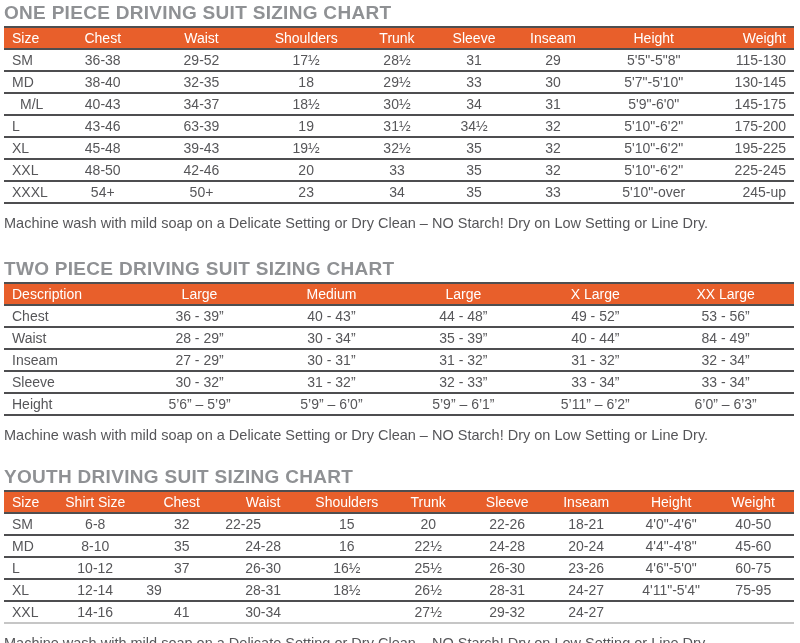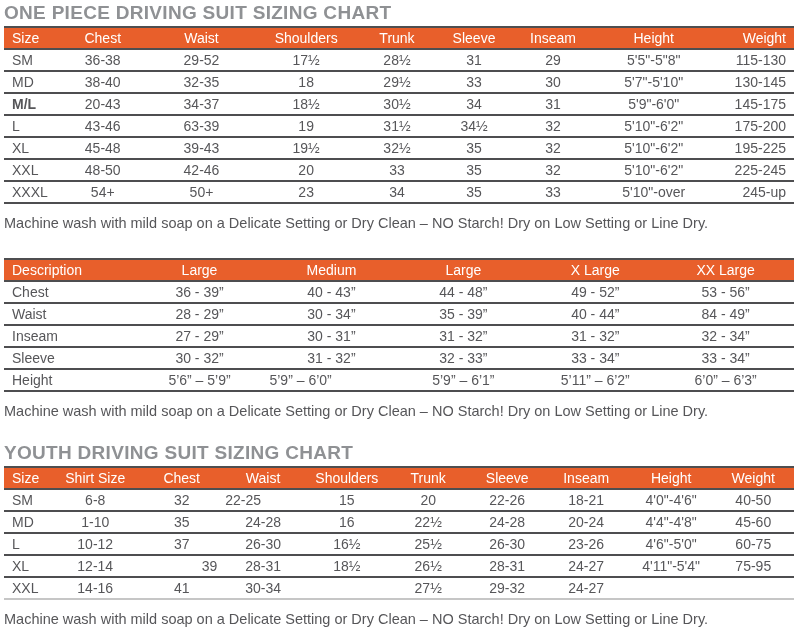--- a/index.html
+++ b/index.html
@@ -96,22 +96,22 @@
             <td style="text-align: center;">38-40</td>
             <td style="text-align: center;">32-35</td>
             <td style="text-align: center;">18</td>
             <td style="text-align: center;">29½</td>
             <td style="text-align: center;">33</td>
             <td style="text-align: center;">30</td>
             <td style="text-align: center;">5'7"-5'10"</td>
             <td style="text-align: right;">130-145</td>
           </tr>
           <tr>
-            <td style="text-align: left; font-weight: bold;">M/L</td>
-            <td style="text-align: center;">20-43</td>
+            <td style="text-align: center;">M/L</td>
+            <td style="text-align: center;">40-43</td>
             <td style="text-align: center;">34-37</td>
             <td style="text-align: center;">18½</td>
             <td style="text-align: center;">30½</td>
             <td style="text-align: center;">34</td>
             <td style="text-align: center;">31</td>
             <td style="text-align: center;">5'9"-6'0"</td>
             <td style="text-align: right;">145-175</td>
           </tr>
           <tr>
             <td style="text-align: left;">L</td>
@@ -156,20 +156,21 @@
             <td style="text-align: center;">33</td>
             <td style="text-align: center;">5'10"-over</td>
             <td style="text-align: right;">245-up</td>
           </tr>
         </tbody>
       </table>
     <p class="note">Machine wash with mild soap on a Delicate Setting or Dry Clean – NO Starch! Dry on Low Setting or Line Dry.</p>
   </section>
 
   <section class="sec-two">
+    <h1 class="chart-title">TWO PIECE DRIVING SUIT SIZING CHART</h1>
     <table class="sizing-table">
         <colgroup>
           <col style="width: 16.4%;">
           <col style="width: 16.7%;">
           <col style="width: 16.7%;">
           <col style="width: 16.7%;">
           <col style="width: 16.7%;">
           <col style="width: 16.8%;">
         </colgroup>
         <thead>
@@ -211,21 +212,21 @@
             <td style="text-align: left;">Sleeve</td>
             <td style="text-align: center;">30 - 32”</td>
             <td style="text-align: center;">31 - 32”</td>
             <td style="text-align: center;">32 - 33”</td>
             <td style="text-align: center;">33 - 34”</td>
             <td style="text-align: center;">33 - 34”</td>
           </tr>
           <tr>
             <td style="text-align: left;">Height</td>
             <td style="text-align: center;">5’6” – 5’9”</td>
-            <td style="">5’9” – 6’0”</td>
+            <td style="text-align: center;">5’9” – 6’0”</td>
             <td style="text-align: center;">5’9” – 6’1”</td>
             <td style="text-align: center;">5’11” – 6’2”</td>
             <td style="text-align: center;">6’0” – 6’3”</td>
           </tr>
         </tbody>
       </table>
     <p class="note">Machine wash with mild soap on a Delicate Setting or Dry Clean – NO Starch! Dry on Low Setting or Line Dry.</p>
   </section>
 
   <section class="sec-youth">
@@ -265,21 +266,21 @@
             <td style="text-align: left;">22-25</td>
             <td style="text-align: center;">15</td>
             <td style="text-align: center;">20</td>
             <td style="text-align: center;">22-26</td>
             <td style="text-align: center;">18-21</td>
             <td style="text-align: center;">4'0"-4'6"</td>
             <td style="text-align: center;">40-50</td>
           </tr>
           <tr>
             <td style="text-align: left;">MD</td>
-            <td style="text-align: center;">1-10</td>
+            <td style="text-align: center;">8-10</td>
             <td style="text-align: center;">35</td>
             <td style="text-align: center;">24-28</td>
             <td style="text-align: center;">16</td>
             <td style="text-align: center;">22½</td>
             <td style="text-align: center;">24-28</td>
             <td style="text-align: center;">20-24</td>
             <td style="text-align: center;">4'4"-4'8"</td>
             <td style="text-align: center;">45-60</td>
           </tr>
           <tr>
@@ -290,21 +291,21 @@
             <td style="text-align: center;">16½</td>
             <td style="text-align: center;">25½</td>
             <td style="text-align: center;">26-30</td>
             <td style="text-align: center;">23-26</td>
             <td style="text-align: center;">4'6"-5'0"</td>
             <td style="text-align: center;">60-75</td>
           </tr>
           <tr>
             <td style="text-align: left;">XL</td>
             <td style="text-align: center;">12-14</td>
-            <td style="text-align: right;">39</td>
+            <td style="text-align: left;">39</td>
             <td style="text-align: center;">28-31</td>
             <td style="text-align: center;">18½</td>
             <td style="text-align: center;">26½</td>
             <td style="text-align: center;">28-31</td>
             <td style="text-align: center;">24-27</td>
             <td style="text-align: center;">4'11"-5'4"</td>
             <td style="text-align: center;">75-95</td>
           </tr>
           <tr>
             <td style="text-align: left;">XXL</td>

